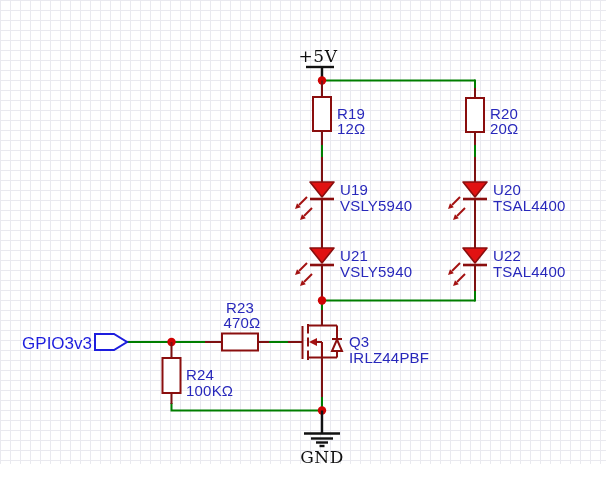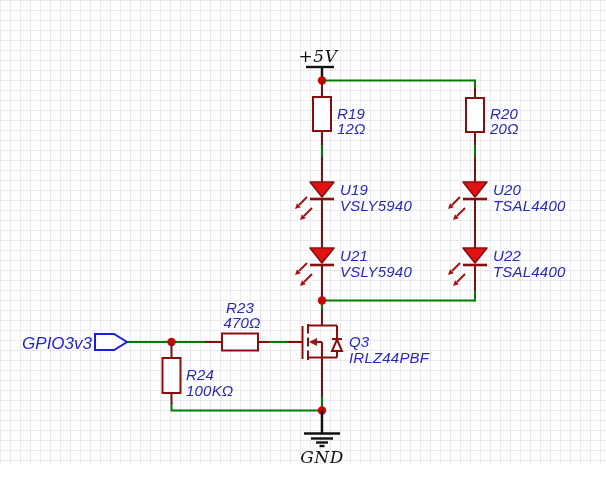--- a/index.html
+++ b/index.html
@@ -7,21 +7,20 @@
     --dot:#cf0303; --label:#2828bb; --net:#1d1dde; --ink:#111111; --grid:#e9e9ef;
   }
   html,body{margin:0;padding:0;}
   .canvas{
     position:relative;width:606px;height:464px;background-color:#ffffff;
     background-image:
       linear-gradient(to right, var(--grid,#e9e9ef) 1px, transparent 1px),
       linear-gradient(to bottom, var(--grid,#e9e9ef) 1px, transparent 1px);
     background-size:10px 10px;
     overflow:hidden;
-    font-style:italic;
   }
   svg{position:absolute;left:0;top:0;}
   .w{stroke:var(--wire);stroke-width:2;fill:none;}
   .p{stroke:var(--pin);stroke-width:2;fill:none;}
   .s{stroke:var(--sym);stroke-width:2;fill:none;}
   .res{fill:#ffffff;stroke:var(--sym);stroke-width:2;}
   .ledtri{fill:var(--ledfill);stroke:var(--sym);stroke-width:1.6;stroke-linejoin:round;}
   .bar{stroke:var(--sym);stroke-width:2.6;fill:none;}
   .dot{fill:var(--dot);stroke:none;}
   .blk{stroke:var(--ink);stroke-width:2.4;fill:none;}

